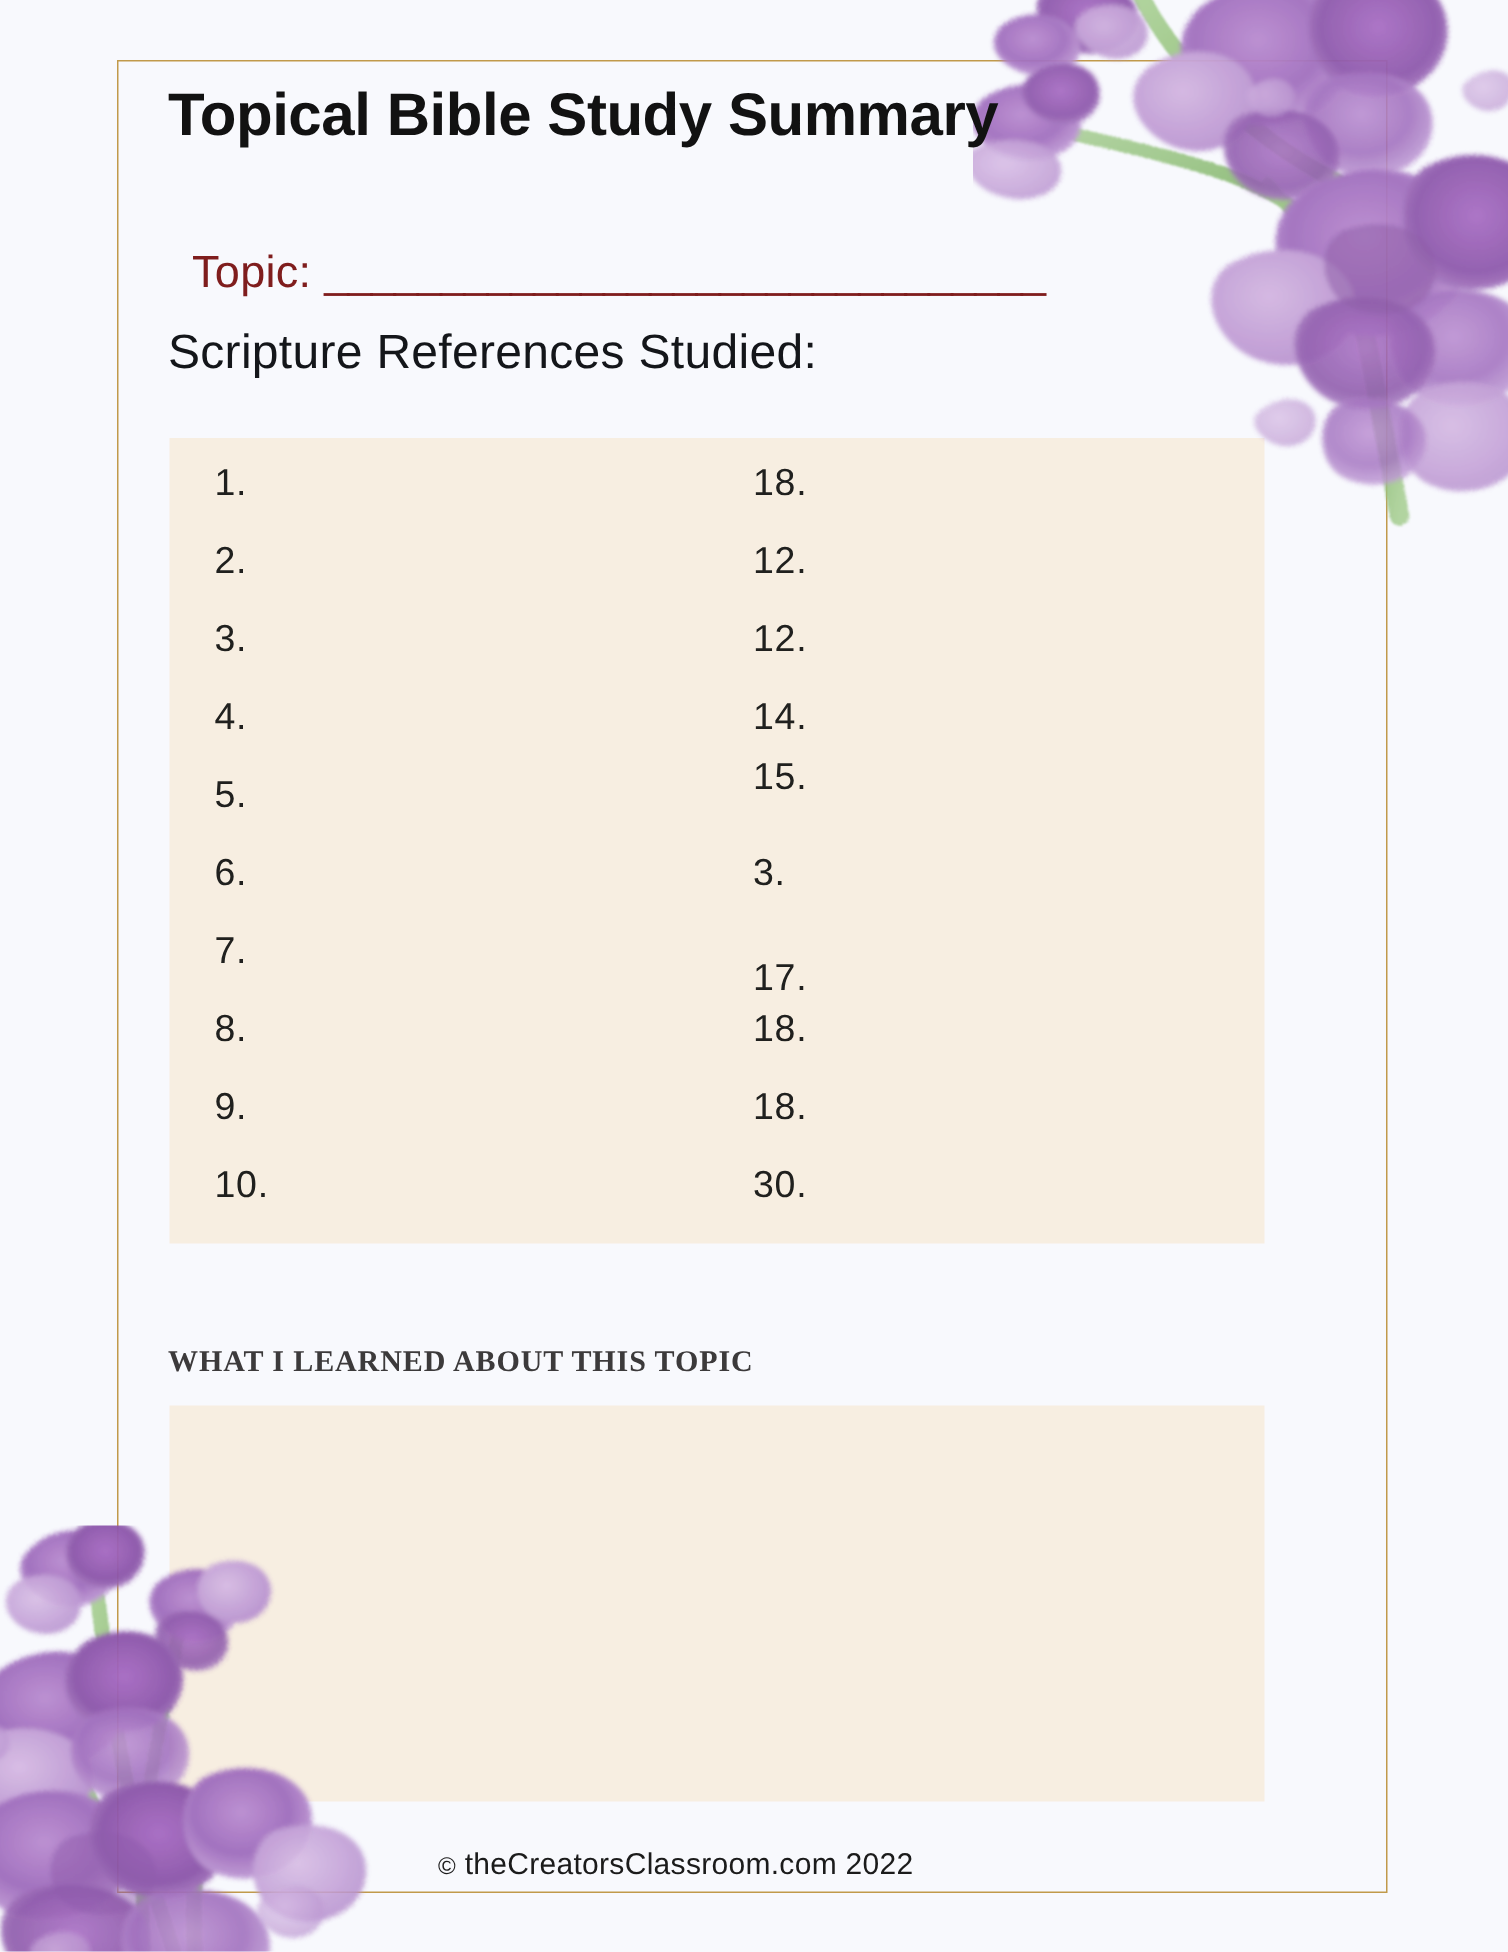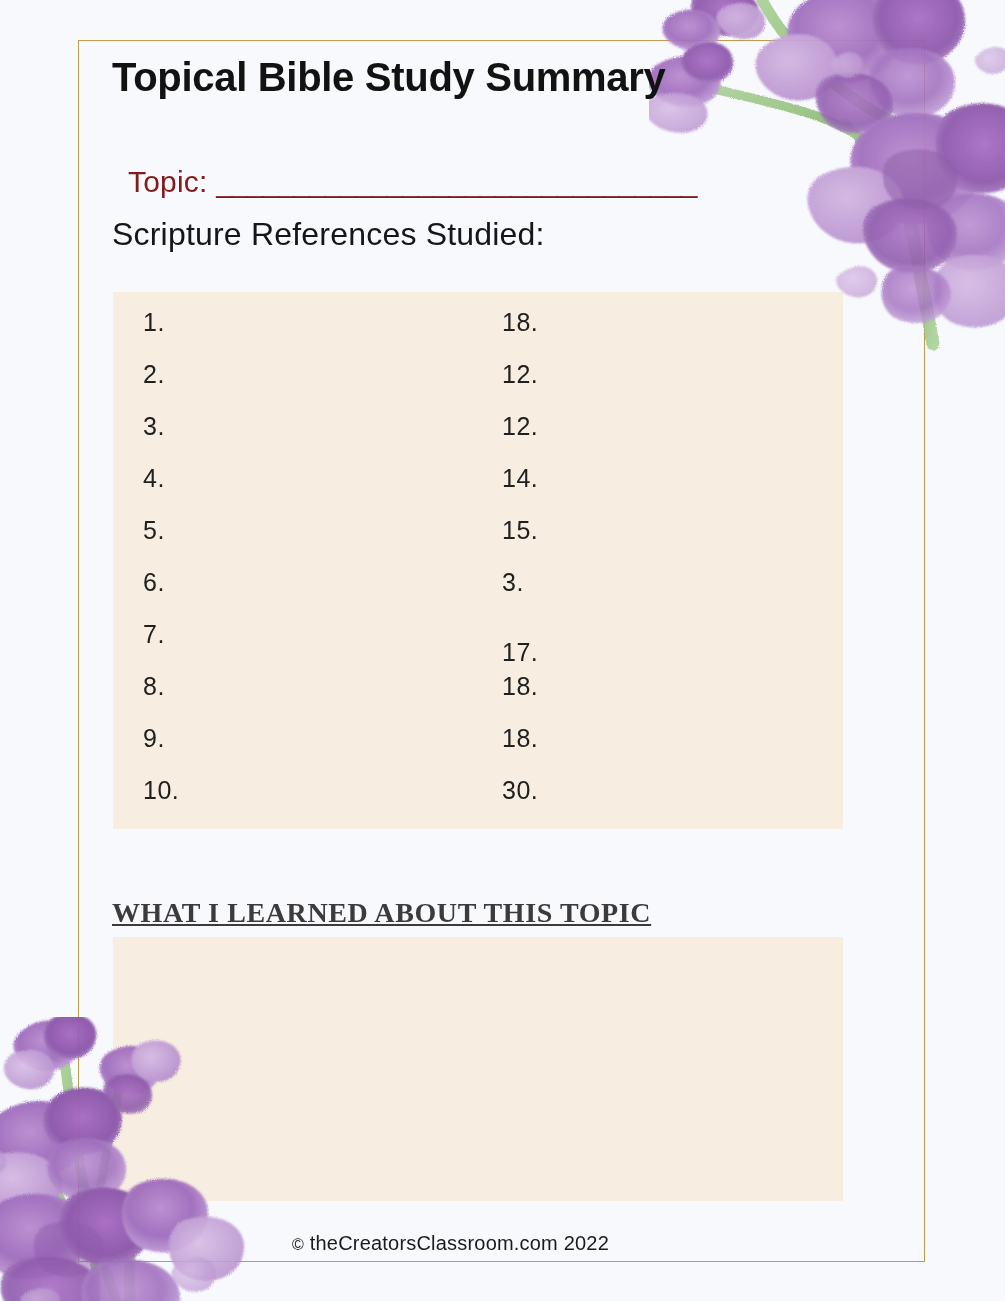--- a/index.html
+++ b/index.html
@@ -56,24 +56,24 @@
     position:absolute;left:0;
     font-size:25px;color:#20201e;
     letter-spacing:0.5px;
   }
 
   
   .learned-head{
     position:absolute;left:112px;top:897px;
     font-family:"Liberation Serif", serif;
     font-weight:bold;
-    font-size:28px;
+    font-size:20px;
     letter-spacing:0.6px;
     color:#3C3A3B;
-    white-space:nowrap;z-index:6;text-decoration:underline;
+    white-space:nowrap;z-index:6;
   }
   .notes-box{
     position:absolute;left:113px;top:937px;
     width:730px;height:264px;
     background:#F7EEE1;z-index:3;
   }
 
   
   .footer{
     position:absolute;left:0;top:1232px;width:901px;
@@ -115,21 +115,21 @@
       <div class="ref-item" style="top:328px">7.</div>
       <div class="ref-item" style="top:380px">8.</div>
       <div class="ref-item" style="top:432px">9.</div>
       <div class="ref-item" style="top:484px">10.</div>
     </div>
     <div class="ref-col c2">
       <div class="ref-item" style="top:16px">18.</div>
       <div class="ref-item" style="top:68px">12.</div>
       <div class="ref-item" style="top:120px">12.</div>
       <div class="ref-item" style="top:172px">14.</div>
-      <div class="ref-item" style="top:224px">15.</div>
+      <div class="ref-item" style="top:212px">15.</div>
       <div class="ref-item" style="top:276px">3.</div>
       <div class="ref-item" style="top:346px">17.</div>
       <div class="ref-item" style="top:380px">18.</div>
       <div class="ref-item" style="top:432px">18.</div>
       <div class="ref-item" style="top:484px">30.</div>
     </div>
   </div>
 
   <div class="learned-head">WHAT I LEARNED ABOUT THIS TOPIC</div>
   <div class="notes-box"></div>

